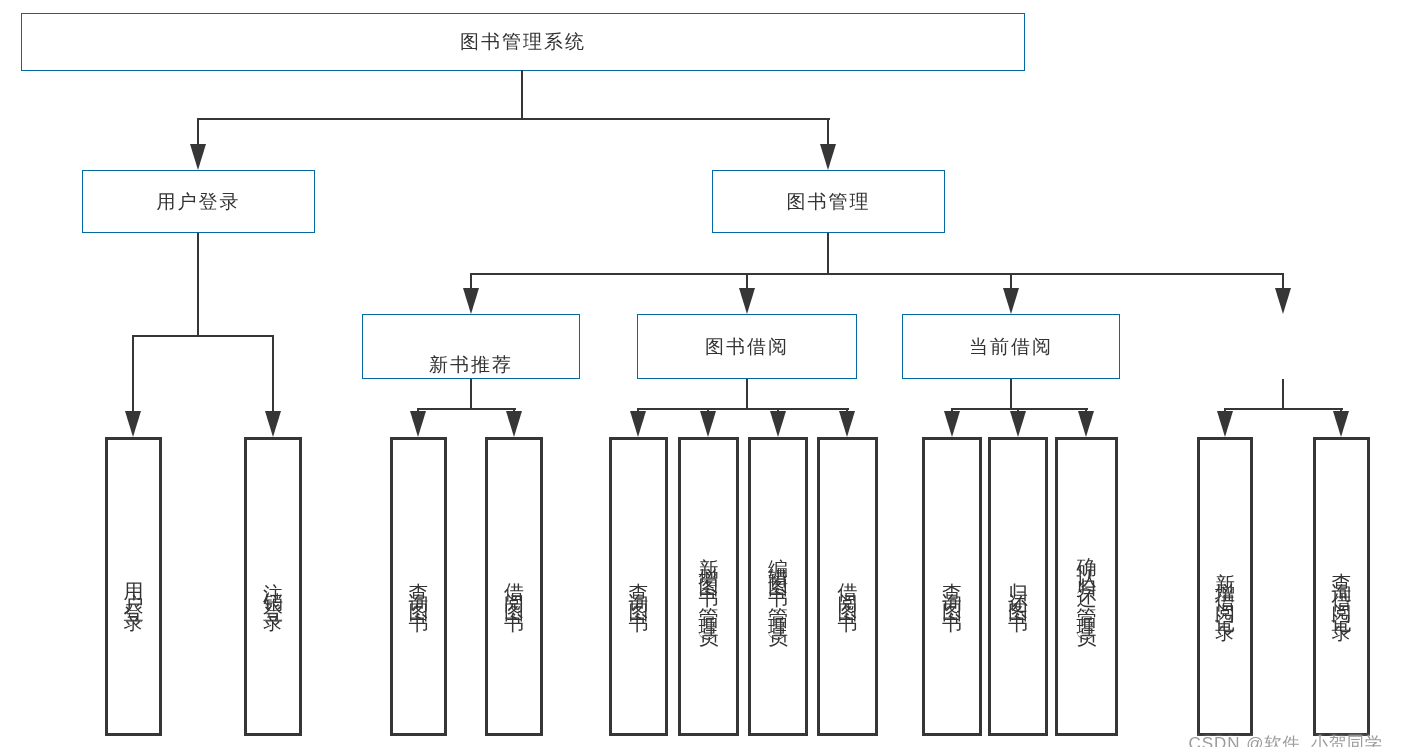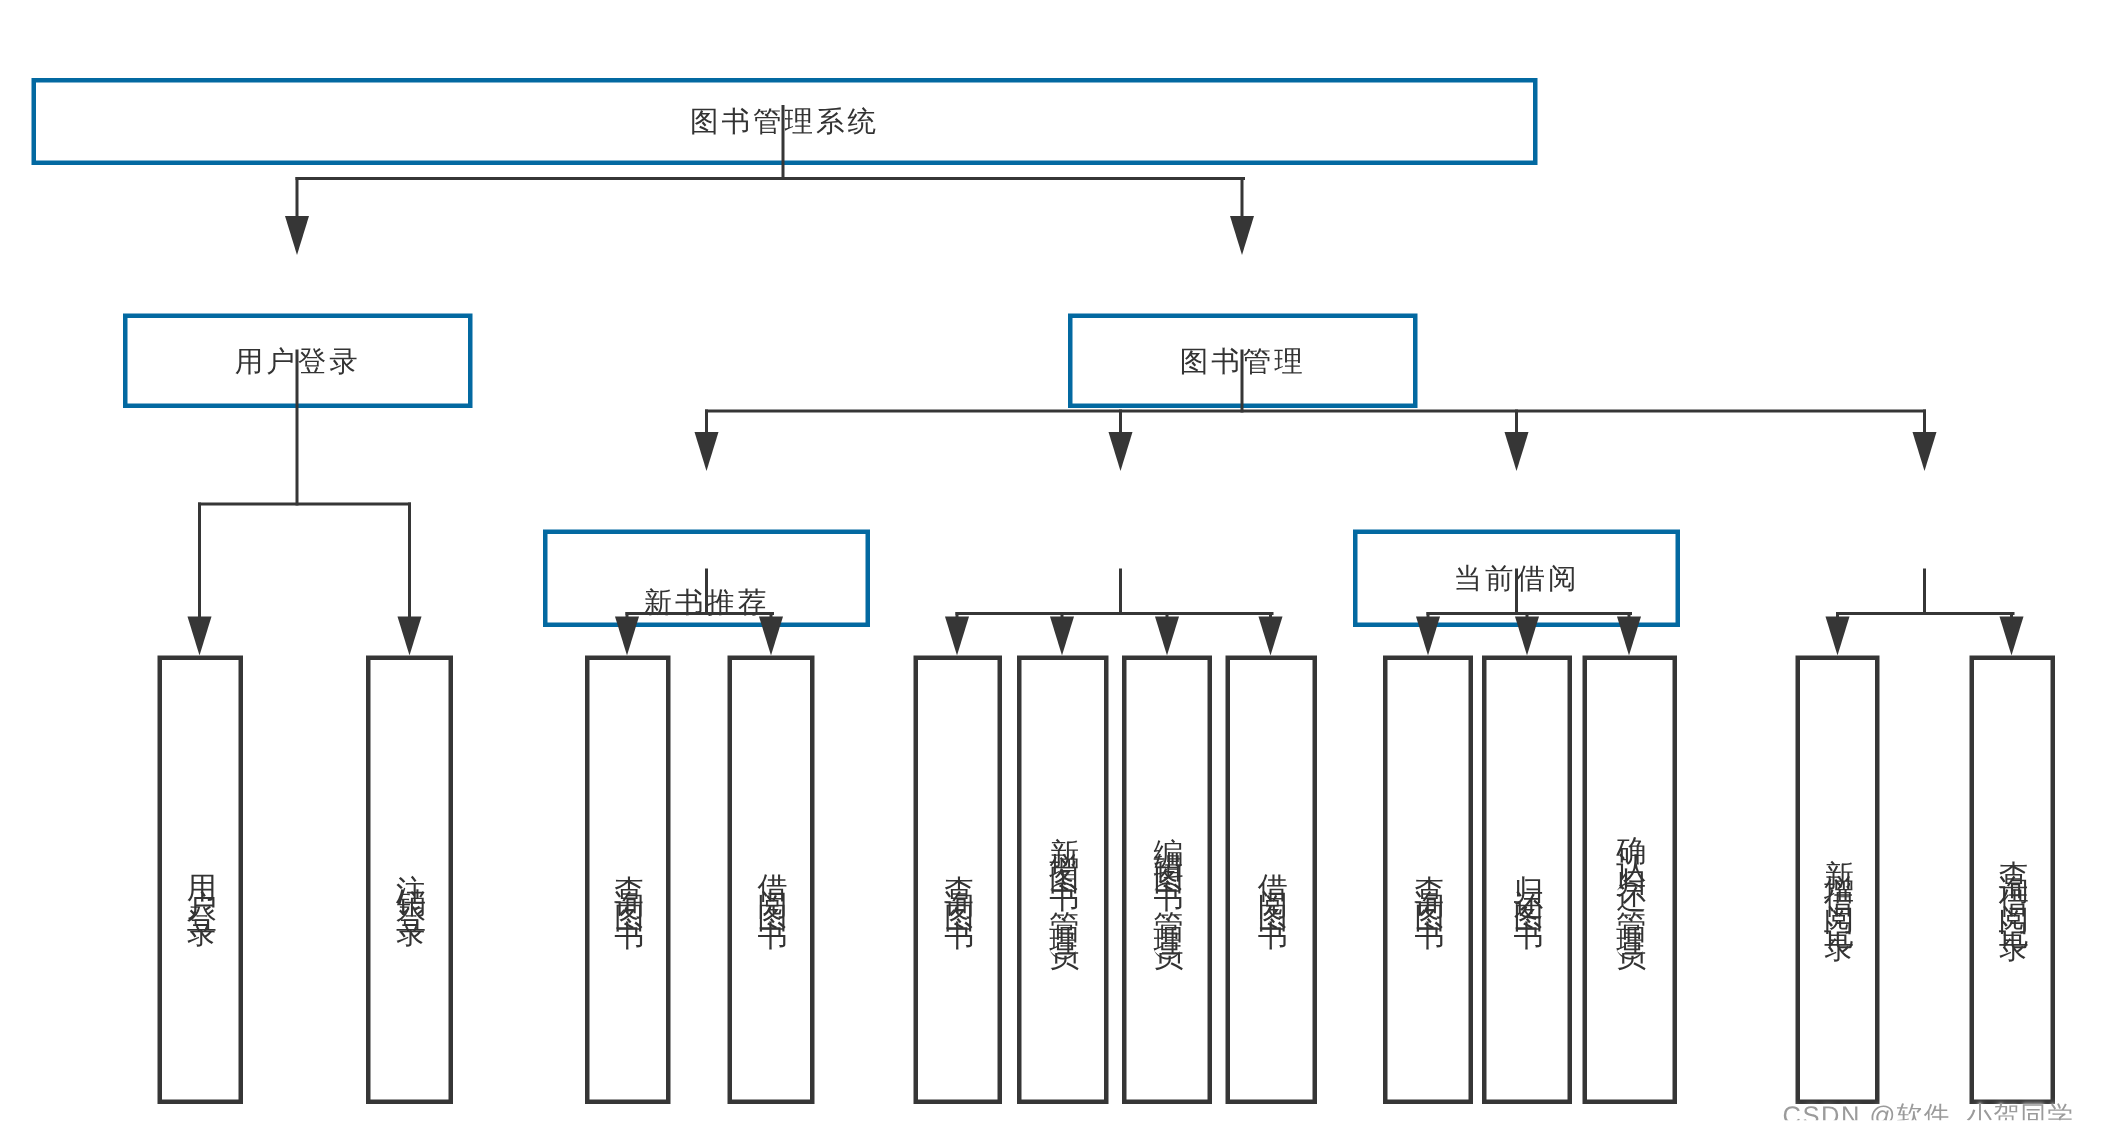--- a/index.html
+++ b/index.html
@@ -1,23 +1,23 @@
 <!DOCTYPE html>
 <html><head>
 <meta charset="utf-8">
 <style>
   html,body{margin:0;padding:0;background:#fff;}
   #canvas{
     position:relative;width:1405px;height:747px;background:#ffffff;
     overflow:hidden;font-family:"Liberation Sans","DejaVu Sans",sans-serif;color:#333;
   }
   .box{
-    position:absolute;box-sizing:border-box;border:3px solid #0369a1;background:#fff;
+    position:absolute;box-sizing:border-box;border:1px solid #0369a1;background:#fff;
     display:flex;align-items:center;justify-content:center;
-    font-size:19px;color:#333;letter-spacing:2px;white-space:nowrap;margin-top:39px;
+    font-size:19px;color:#333;letter-spacing:2px;white-space:nowrap;
   }
   .vbox{
     position:absolute;box-sizing:border-box;border:3px solid #363636;background:#fff;
     display:flex;align-items:center;justify-content:center;
   }
   .vbox .vtext{
     writing-mode:vertical-rl;text-orientation:mixed;
     font-size:20px;line-height:1.05;letter-spacing:10px;color:#333;
   }
   .vl{position:absolute;width:2px;background:#363636;}
@@ -67,20 +67,23 @@
   <div class="ah" style="left:463px;top:288px;"></div>
   <div class="vl" style="left:746px;top:273px;height:18px;"></div>
   <div class="ah" style="left:739px;top:288px;"></div>
   <div class="vl" style="left:1010px;top:273px;height:18px;"></div>
   <div class="ah" style="left:1003px;top:288px;"></div>
   <div class="vl" style="left:1282px;top:273px;height:18px;"></div>
   <div class="ah" style="left:1275px;top:288px;"></div>
 
   <div class="box" style="left:362px;top:314px;width:218px;height:65px;align-items:flex-end;">
     <span>新书推荐</span>
+  </div>
+  <div class="box" style="left:637px;top:314px;width:220px;height:65px;">
+    <span>图书借阅</span>
   </div>
   <div class="box" style="left:902px;top:314px;width:218px;height:65px;">
     <span>当前借阅</span>
   </div>
 
   <div class="vl" style="left:470px;top:379px;height:31px;"></div>
   <div class="hl" style="left:417px;top:408px;width:99px;"></div>
   <div class="vl" style="left:417px;top:408px;height:8px;"></div>
   <div class="ah" style="left:410px;top:411px;"></div>
   <div class="vl" style="left:513px;top:408px;height:8px;"></div>

